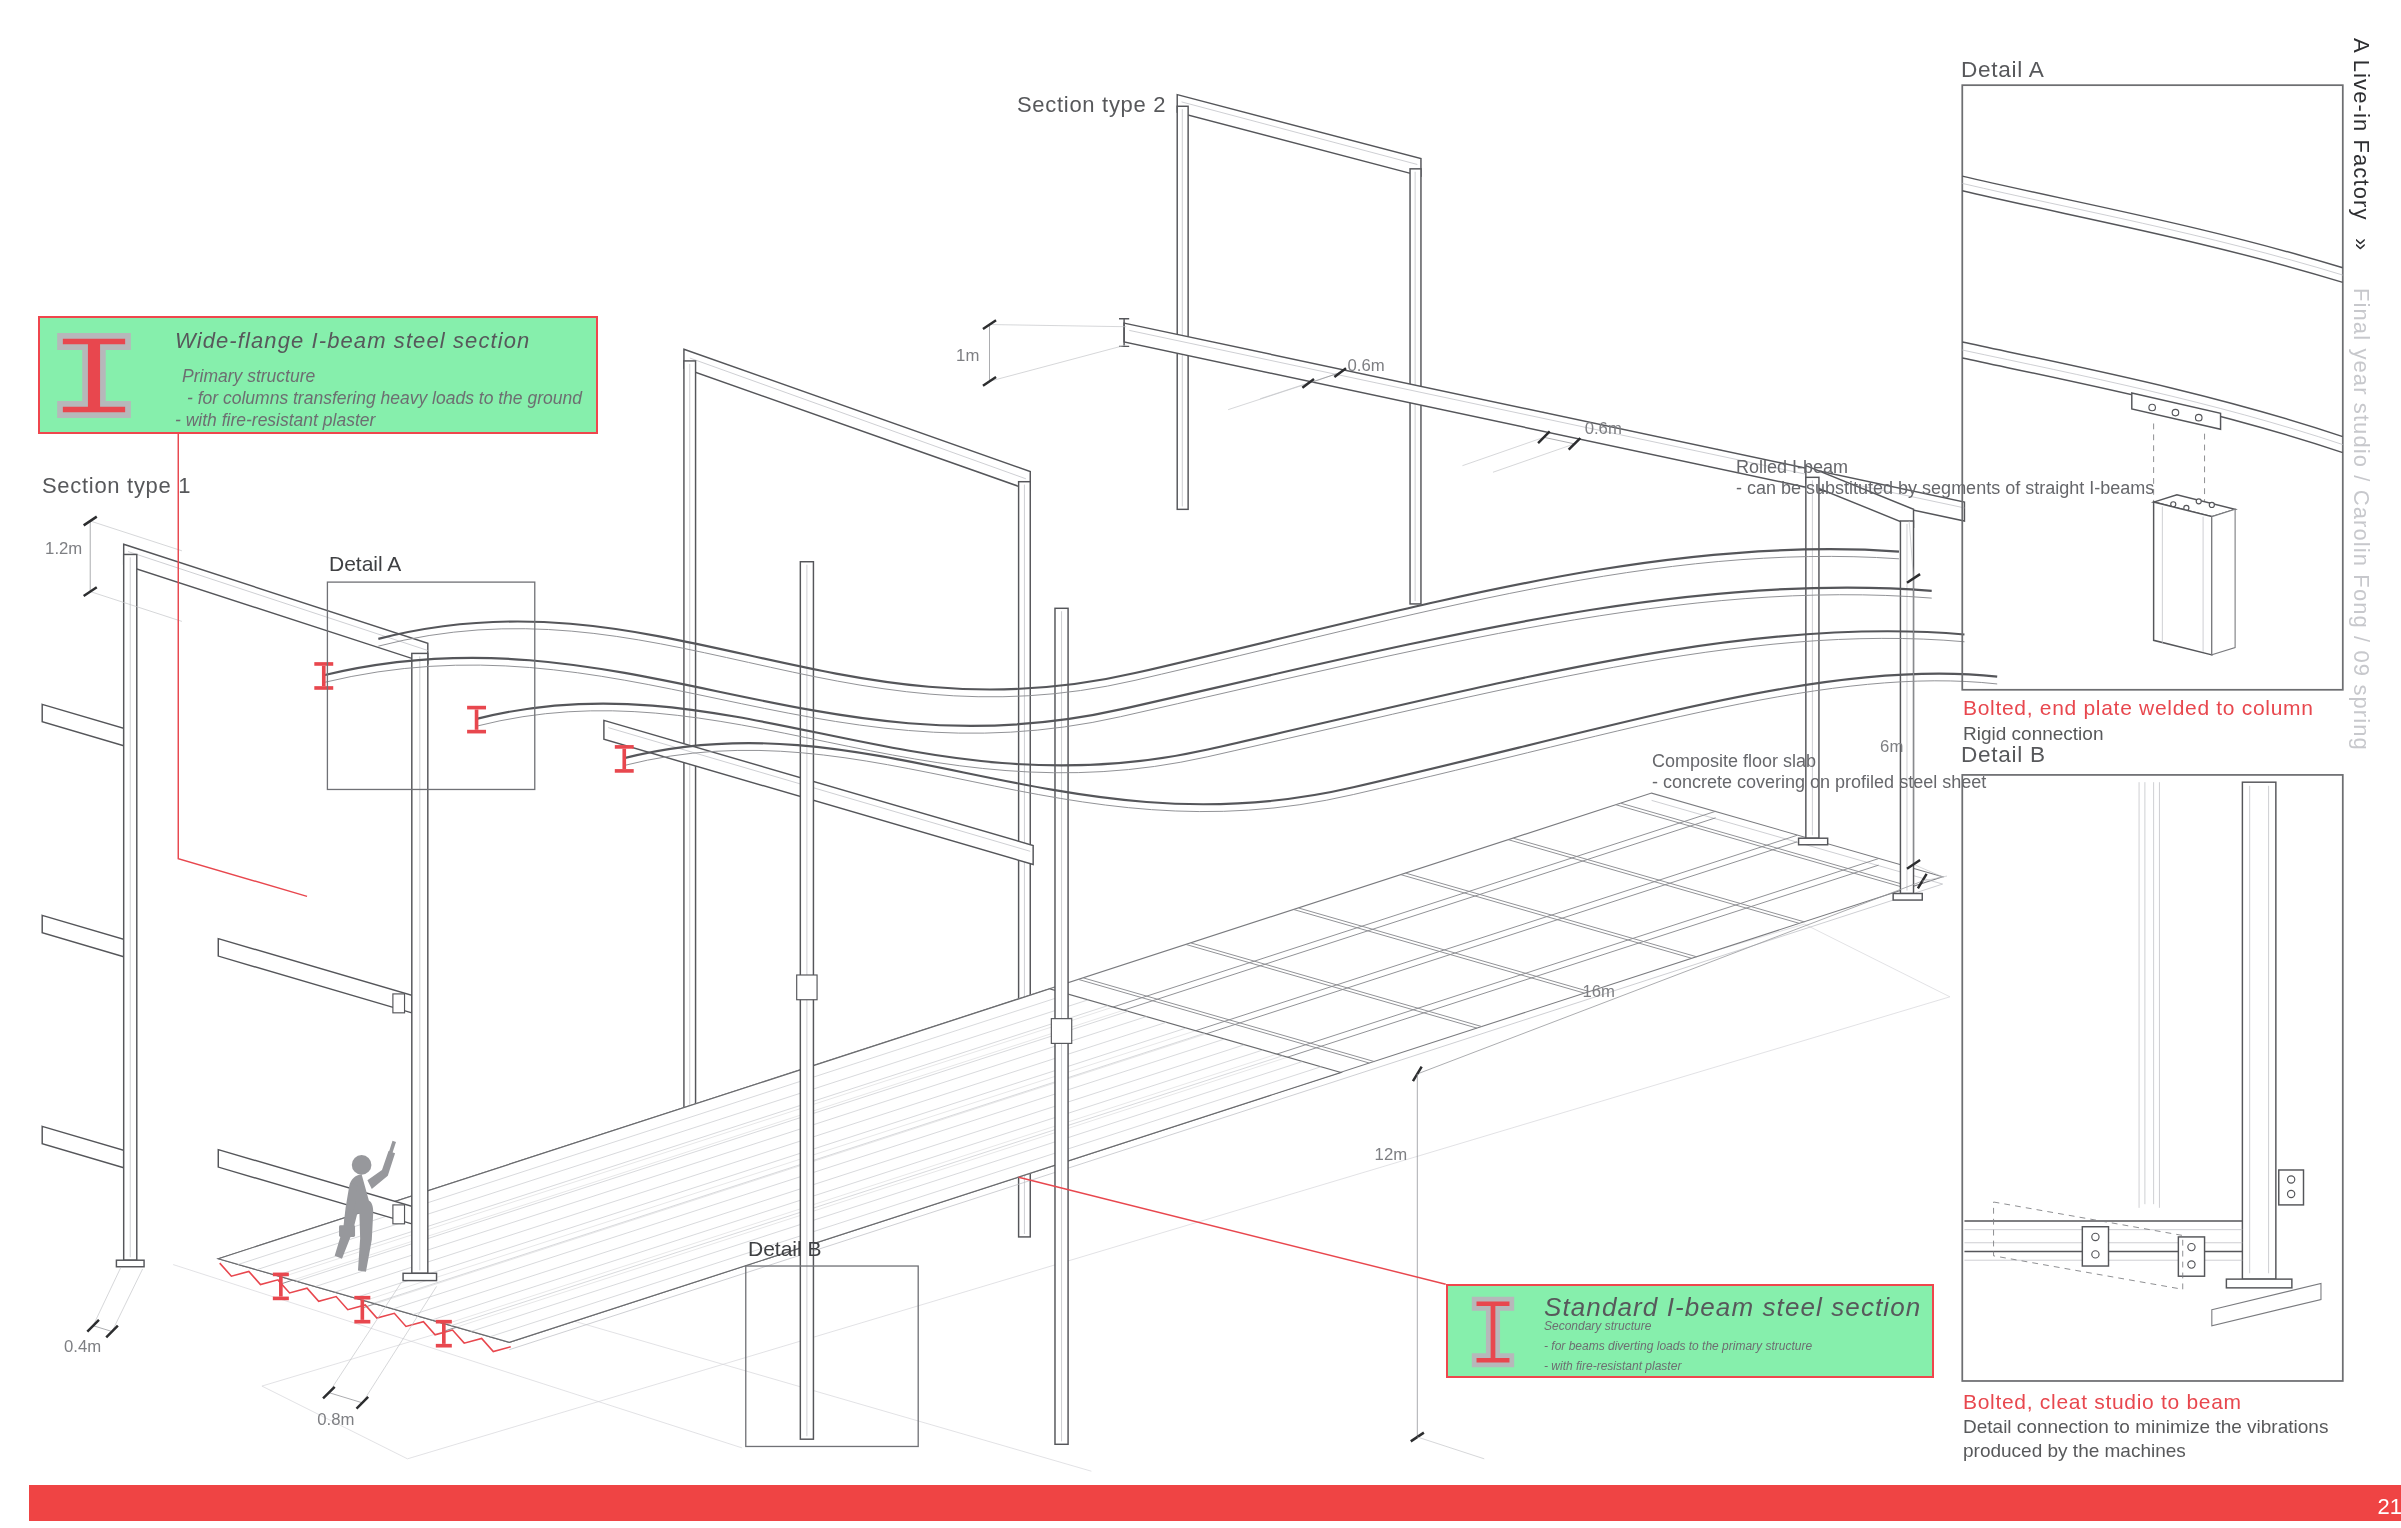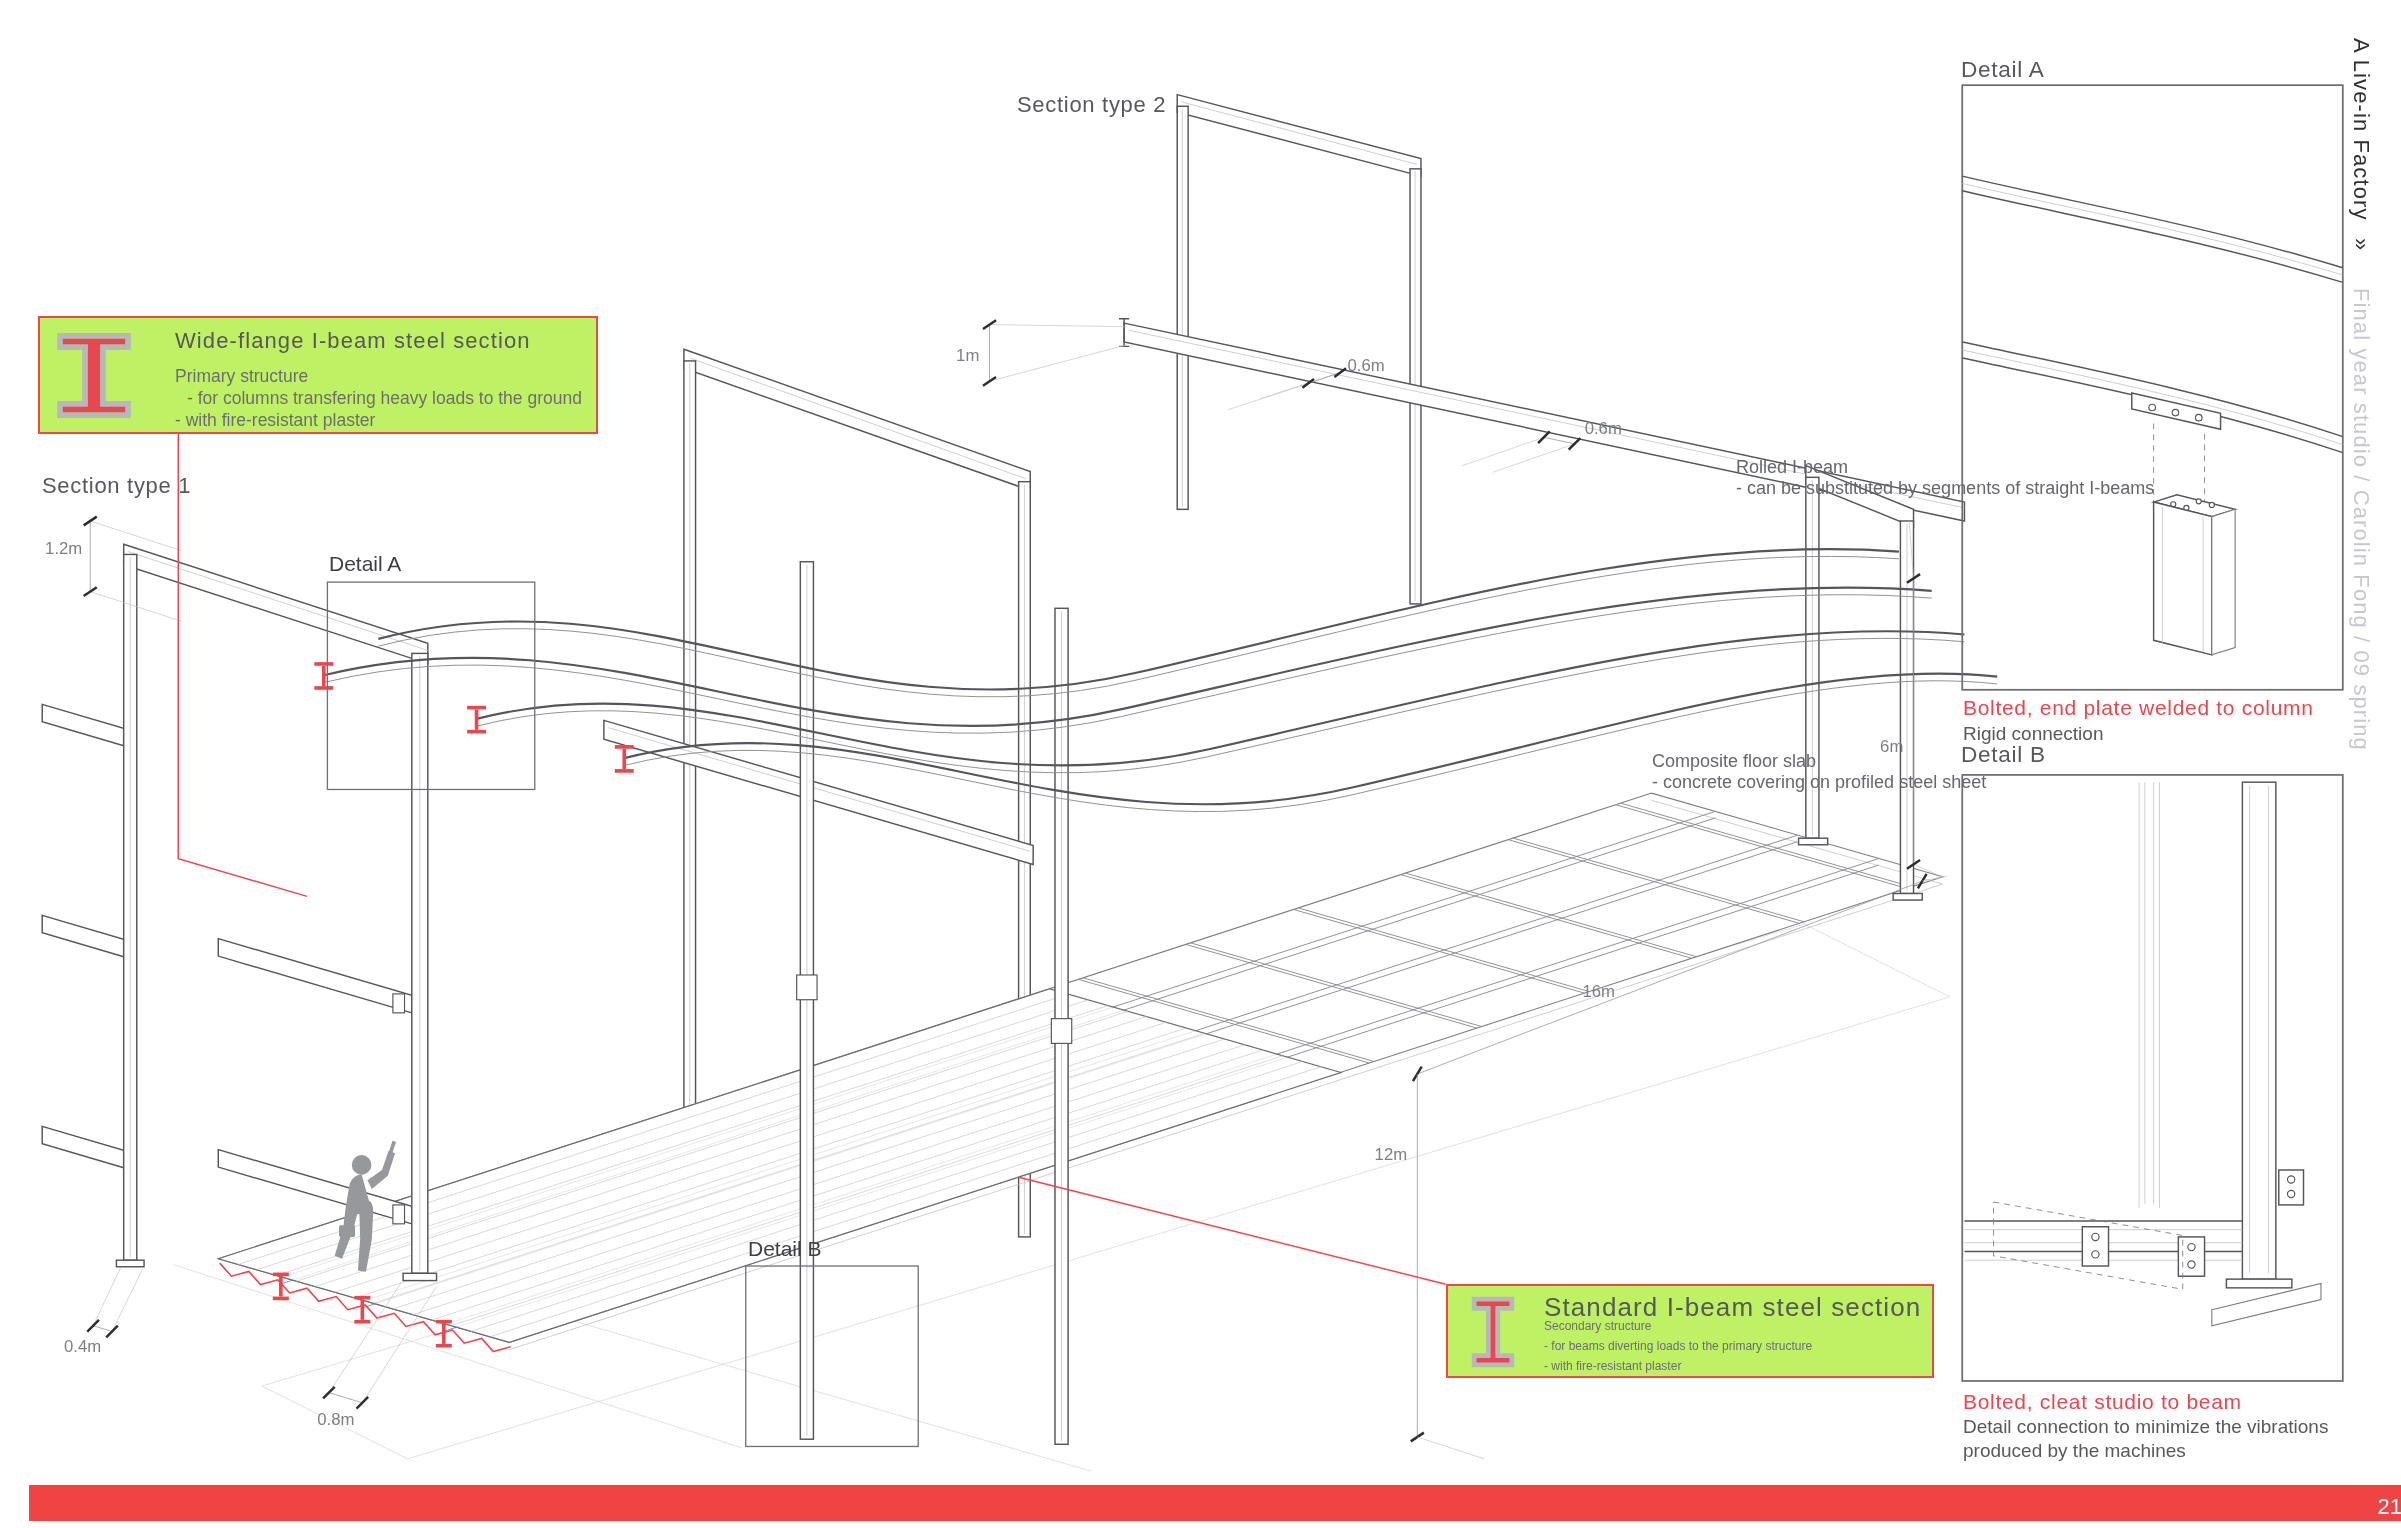--- a/index.html
+++ b/index.html
@@ -30,21 +30,21 @@
   .silhouette{fill:#97989c;stroke:none;}
 
   
   .section-label{font-size:22px;color:#57585b;letter-spacing:0.7px;}
   .detail-label{font-size:21px;color:#3f4043;}
   .panel-title{font-size:22.6px;color:#57585b;letter-spacing:0.7px;}
   .cap-red{font-size:21px;color:#e8474e;letter-spacing:0.7px;}
   .cap-gray{font-size:19px;color:#58595b;}
   .note{font-size:18px;color:#66676b;line-height:21px;margin-top:17px;}
 
-  .legend{border:2.2px solid #ef464d;background:#bef264;}
+  .legend{border:2.2px solid #ef464d;background:#86efac;font-style:italic;}
   .legend-title{font-size:22px;color:#57585b;letter-spacing:1.1px;}
   .legend-sub{font-size:17.5px;color:#6d6e71;}
   .legend-line{font-size:17.5px;color:#6d6e71;}
 
   .legend2-title{font-size:26px;color:#57585b;letter-spacing:1.1px;}
   .legend2-sub,.legend2-line{font-size:12px;color:#6d6e71;}
 
   .side-tab{position:absolute;top:38px;left:2348px;writing-mode:vertical-rl;
             font-size:22px;letter-spacing:1.1px;white-space:nowrap;}
   .side-tab .t1{color:#2d2e31;}
@@ -307,21 +307,21 @@
       <rect class="face" x="3060" y="1758" width="90" height="12"></rect>
       <path class="face-m" d="M3040,1800 L3190,1764 L3190,1786 L3040,1822 Z"></path>
     </g>
   </svg>
 
   <div class="abs legend" style="left:38px;top:316px;width:556px;height:114px;">
     <svg class="abs" style="left:13px;top:13px;" width="82" height="89" viewBox="0 0 100 110">
       <path d="M8,6 H92 V20 H61 V90 H92 V104 H8 V90 H39 V20 H8 Z" fill="#e8474e" stroke="#b6b8ba" stroke-width="7"></path>
     </svg>
     <div class="abs legend-title" style="left:135px;top:10.2px;">Wide-flange I-beam steel section</div>
-    <div class="abs legend-sub" style="left:135px;top:48px;">Primary structure</div>
+    <div class="abs legend-sub" style="left:142px;top:48px;">Primary structure</div>
     <div class="abs legend-line" style="left:147px;top:70px;">- for columns transfering heavy loads to the ground</div>
     <div class="abs legend-line" style="left:135px;top:92px;">- with fire-resistant plaster</div>
   </div>
 
   <div class="abs legend" style="left:1446px;top:1284px;width:484px;height:90px;">
     <svg class="abs" style="left:10.2px;top:8.7px;" width="70" height="74" viewBox="0 0 100 110">
       <path d="M22,6 H78 V20 H57 V90 H78 V104 H22 V90 H43 V20 H22 Z" fill="#e8474e" stroke="#b6b8ba" stroke-width="7"></path>
     </svg>
     <div class="abs legend2-title" style="left:96px;top:5.8px;">Standard I-beam steel section</div>
     <div class="abs legend2-sub" style="left:96px;top:33px;">Secondary structure</div>

